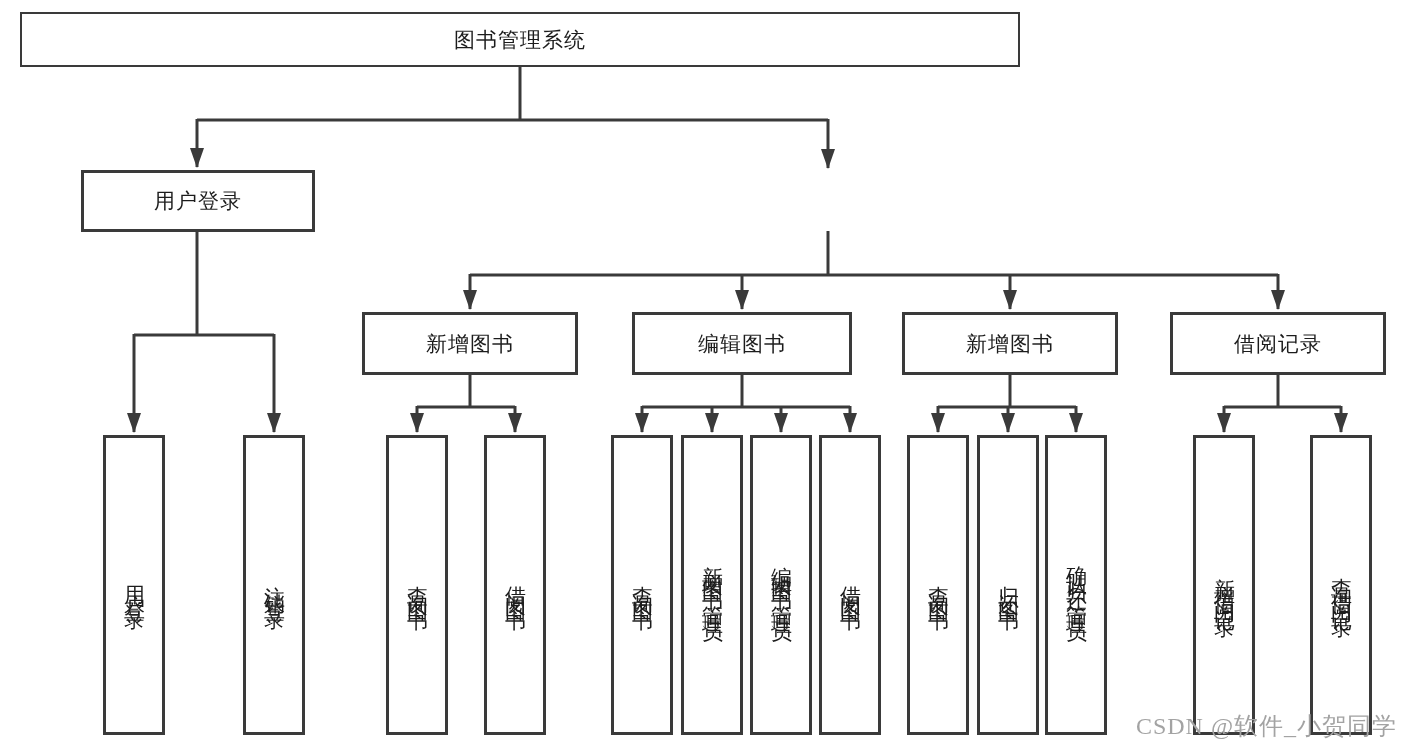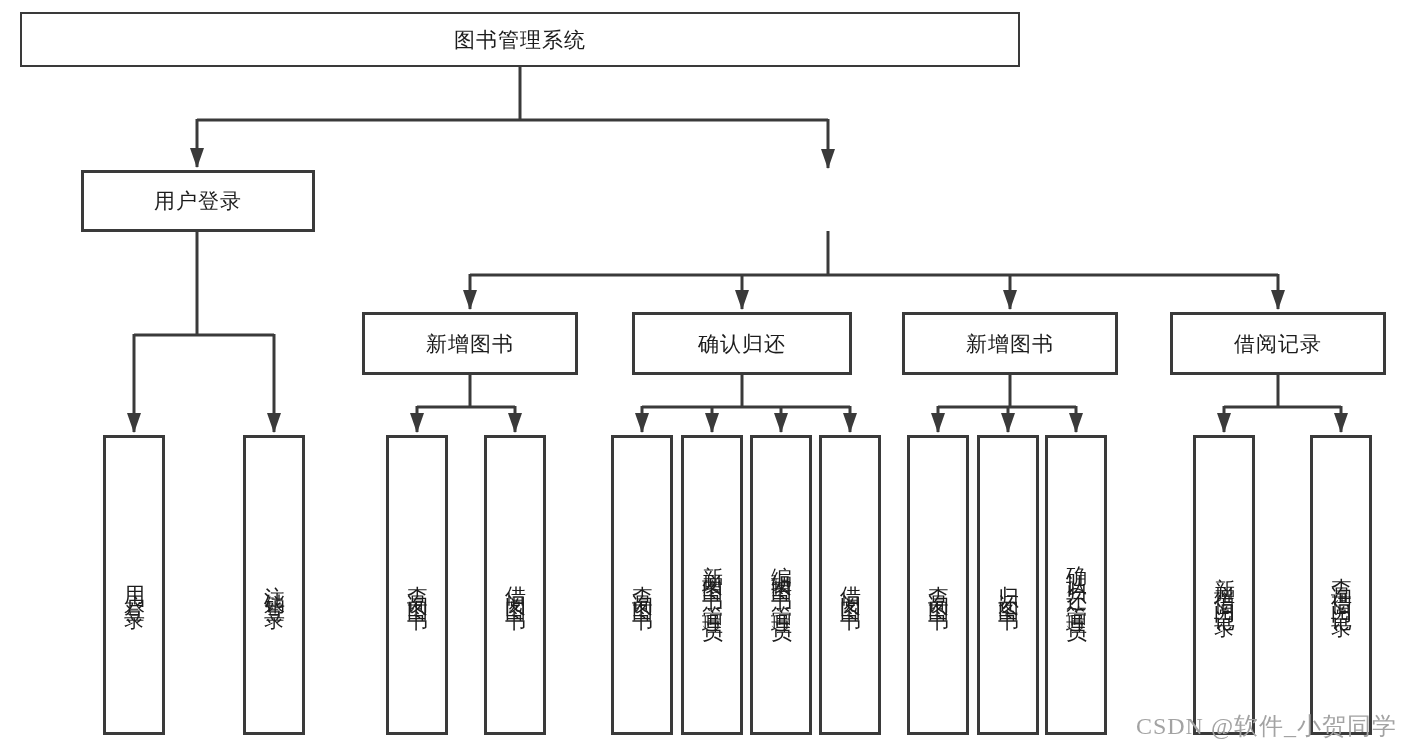--- a/index.html
+++ b/index.html
@@ -112,21 +112,21 @@
       <path d="M1224,406 V432" marker-end="url(#arrow)"></path>
       <path d="M1341,406 V432" marker-end="url(#arrow)"></path>
     </g>
   </svg>
 
   <div class="node root" style="left:20px;top:12px;width:1000px;height:55px">图书管理系统</div>
 
   <div class="node" style="left:81px;top:170px;width:234px;height:62px">用户登录</div>
 
   <div class="node" style="left:362px;top:312px;width:216px;height:63px">新增图书</div>
-  <div class="node" style="left:632px;top:312px;width:220px;height:63px">确认归还</div>
+  <div class="node" style="left:632px;top:312px;width:220px;height:63px">编辑图书</div>
   <div class="node" style="left:902px;top:312px;width:216px;height:63px">新增图书</div>
   <div class="node" style="left:1170px;top:312px;width:216px;height:63px">借阅记录</div>
 
   <div class="leaf" style="left:103px;top:435px;width:62px;height:300px">
     <span>用户登录</span>
   </div>
   <div class="leaf" style="left:243px;top:435px;width:62px;height:300px">
     <span>注销登录</span>
   </div>
 

